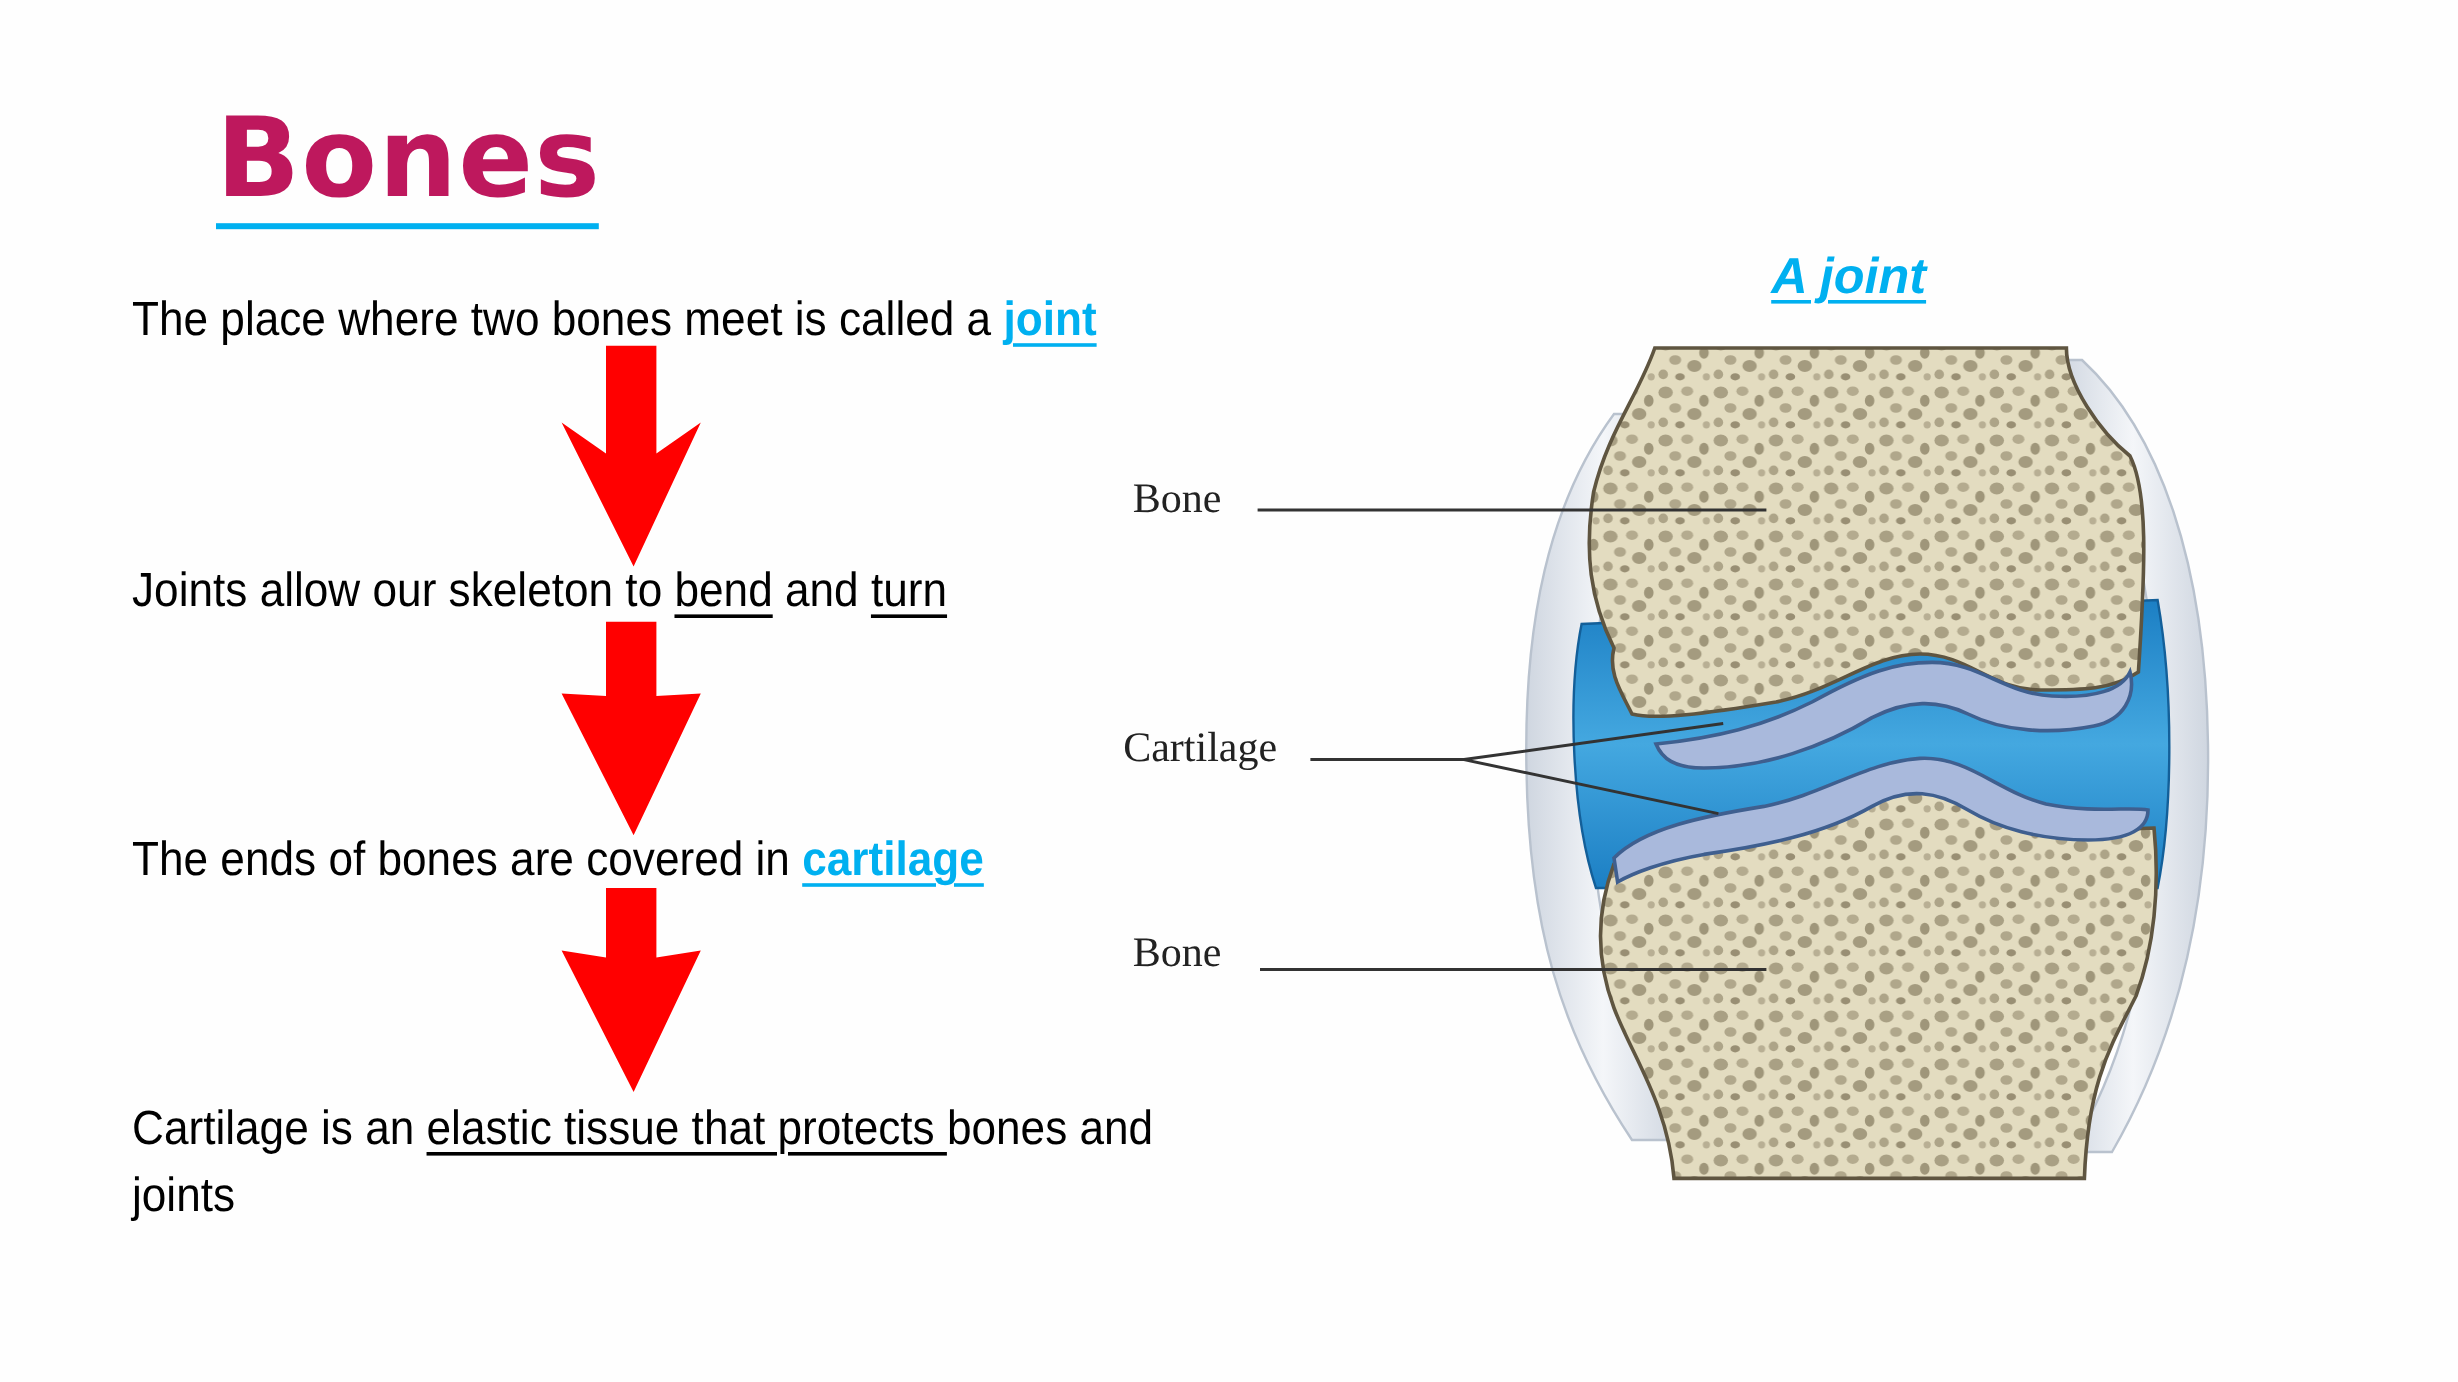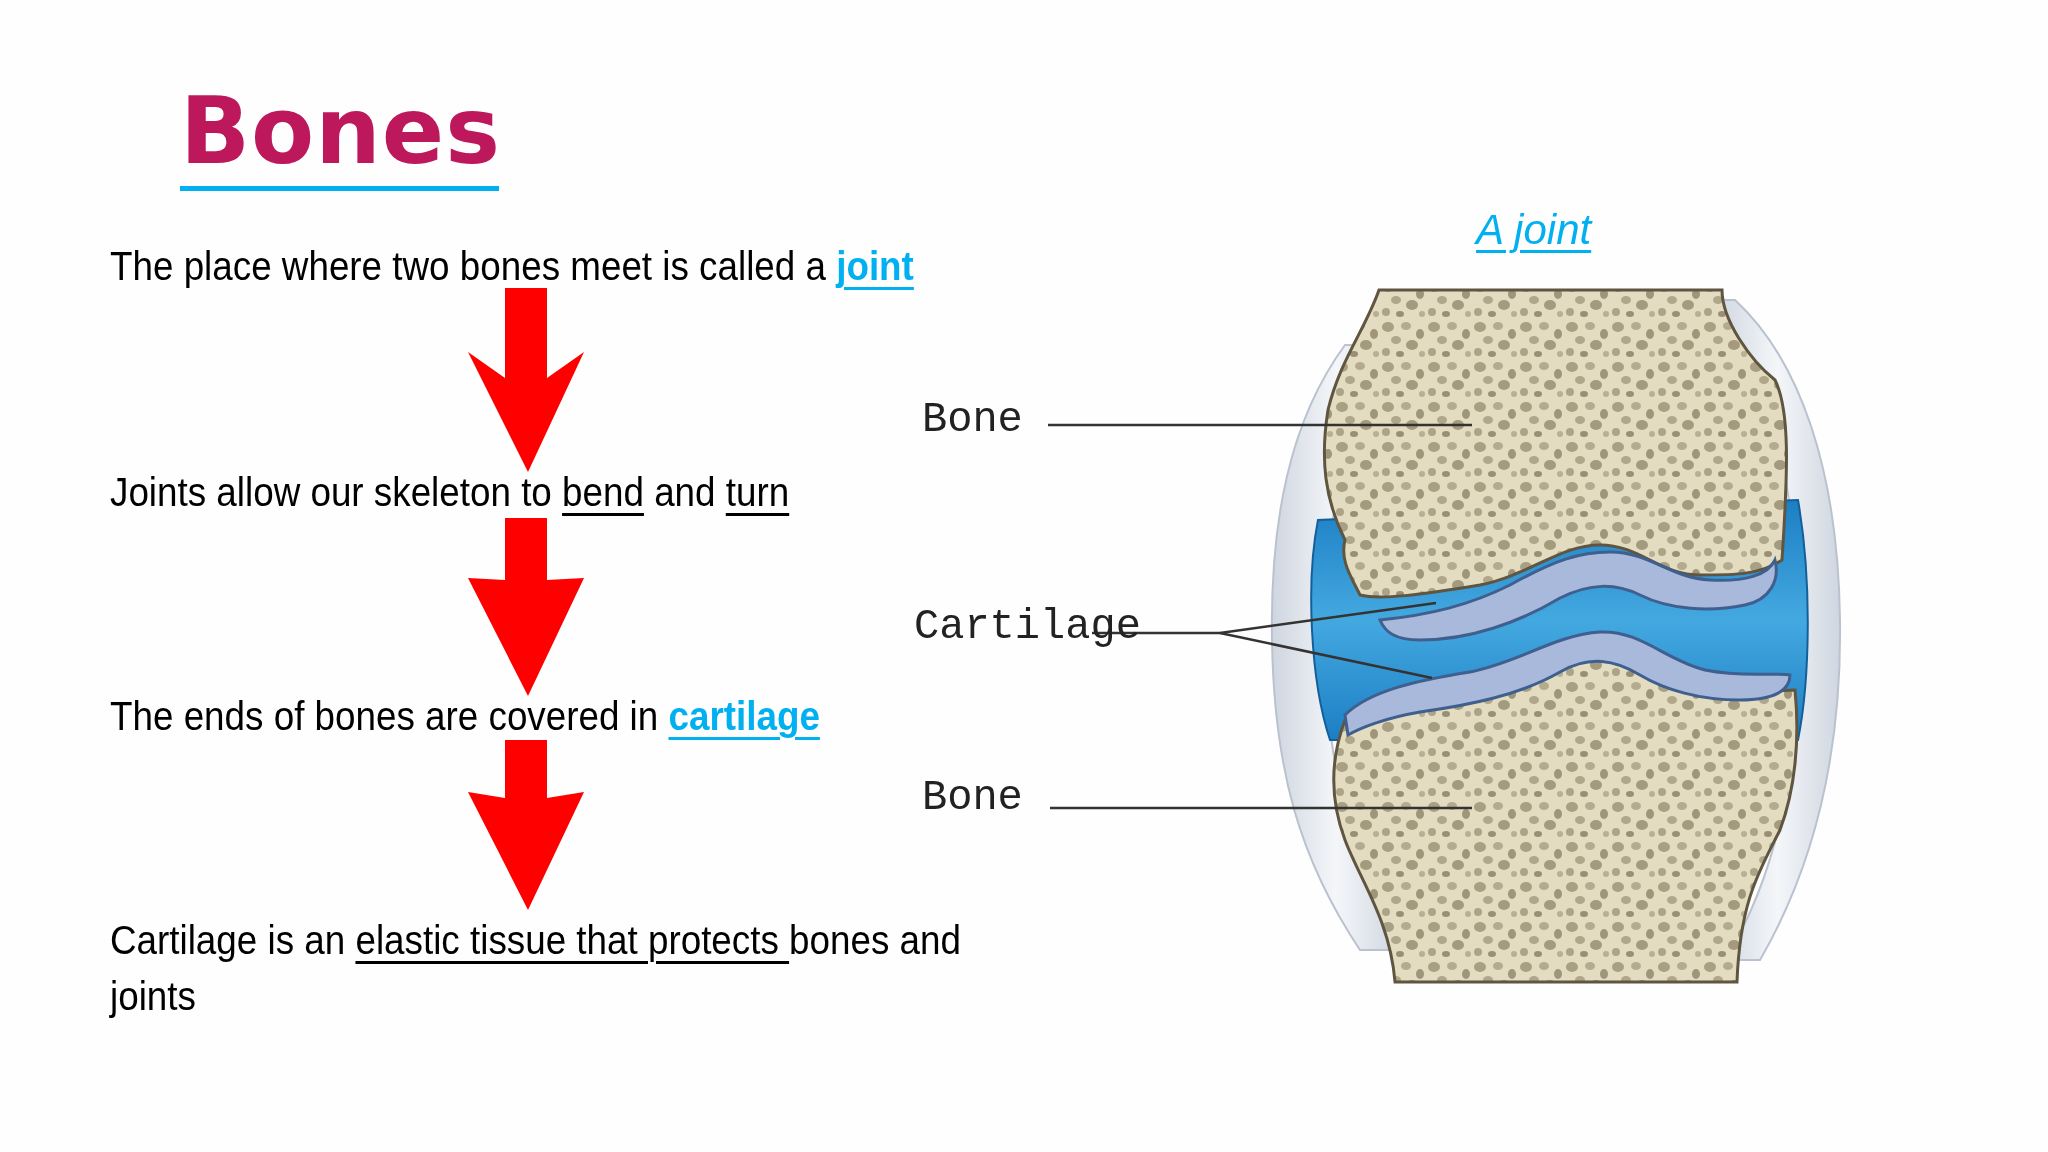--- a/index.html
+++ b/index.html
@@ -22,27 +22,27 @@
     position: absolute; left: 110px;
     font-family: "Liberation Sans", sans-serif;
     font-size: 40px; line-height: 56px; color: #000; white-space: nowrap;
     transform: scaleX(0.92); transform-origin: left center;
   }
   .u { text-decoration: underline; text-underline-offset: 7px; text-decoration-thickness: 3px; }
   .link { color: #00b0f0; font-weight: bold; text-decoration: underline; text-underline-offset: 7px; text-decoration-thickness: 3px; }
   .arrow { position: absolute; }
   .caption {
     position: absolute; left: 1476px; top: 206px;
-    font-family: "Liberation Sans", sans-serif; font-style: italic; font-weight: normal;
+    font-family: "Liberation Sans", sans-serif; font-style: italic; font-weight: bold;
     font-size: 42px; color: #00b0f0; text-decoration: underline;
     text-underline-offset: 6px; text-decoration-thickness: 3px;
   }
   .diagram-label {
     position: absolute;
-    font-family: Liberation Mono, monospace; font-size: 42px; color: #222;
+    font-family: Liberation Serif, serif; font-size: 35px; color: #222; margin-left: 22px;
   }
   .diagram { position: absolute; left: 0; top: 0; }
 </style>
 </head>
 <body>
 
 <div class="slide-title">Bones</div>
 <div class="slide-title-underline"></div>
 
 <div class="line" style="top:238px;">

